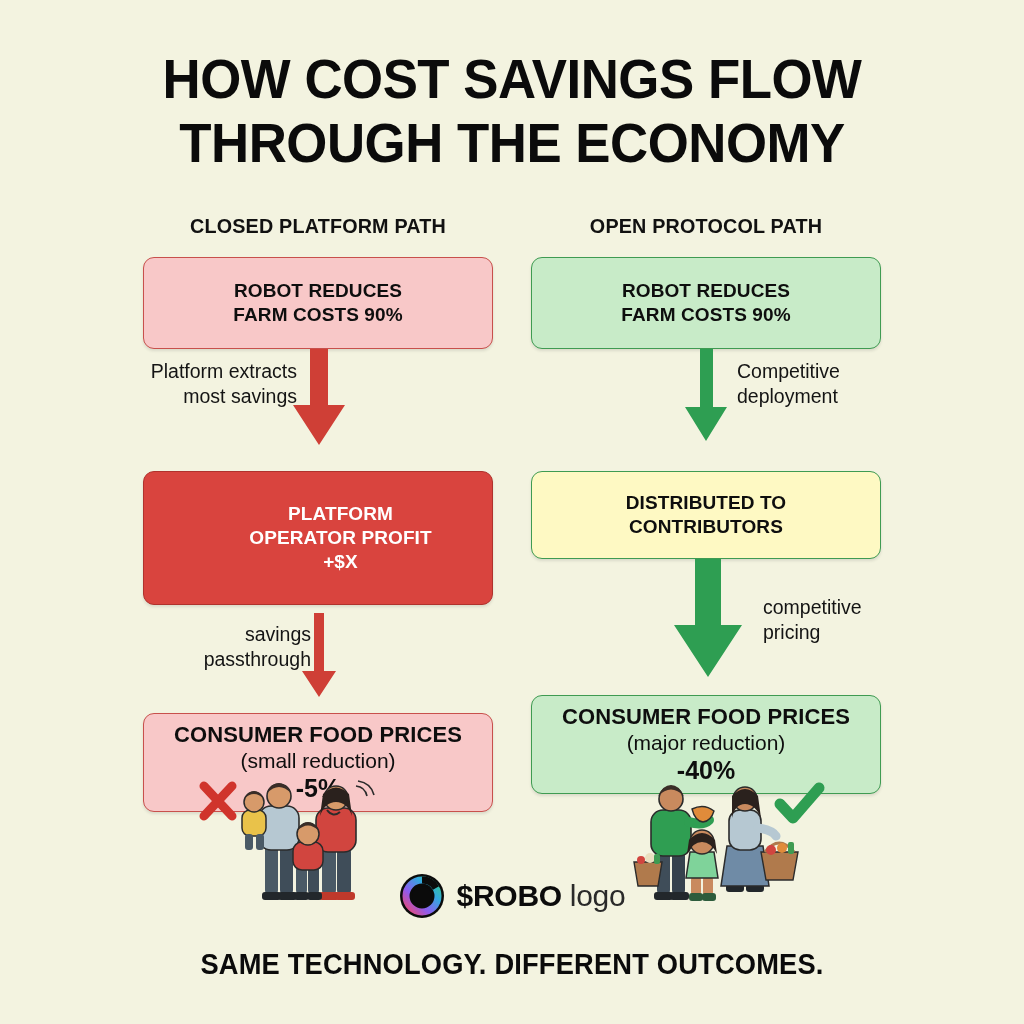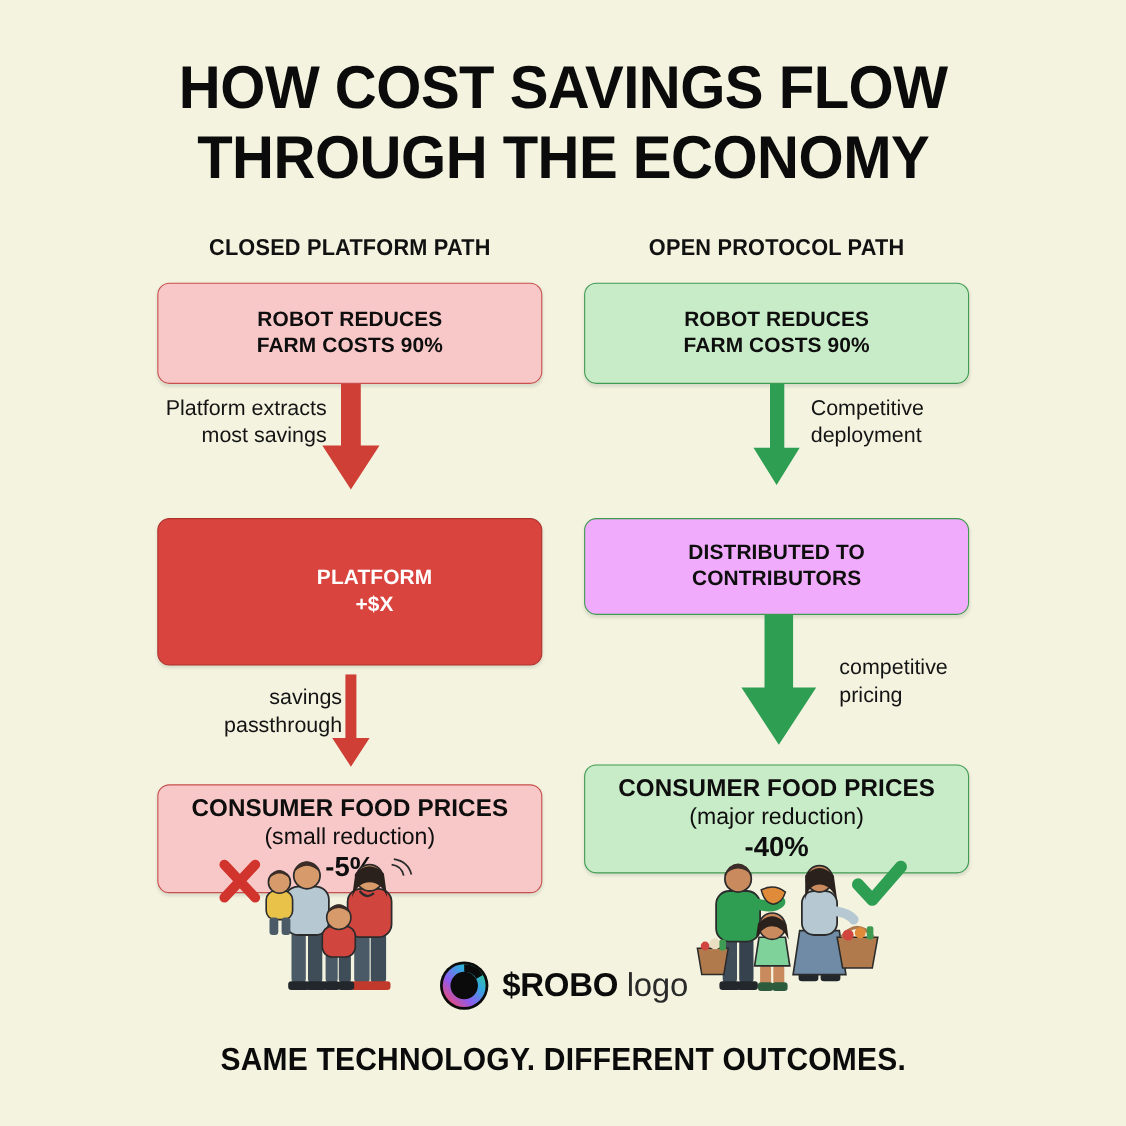--- a/index.html
+++ b/index.html
@@ -81,21 +81,21 @@
     background: #d9443e;
     border: 1.6px solid #b0322d;
     color: #ffffff;
   }
   .box-green-light {
     background: #c8ebc8;
     border: 1.6px solid #3f9b52;
     color: #0e0e0e;
   }
   .box-green-mid {
-    background: #f0abfc;
+    background: #fef9c3;
     border: 1.6px solid #3f9b52;
     color: #0e0e0e;
   }
 
   .box-top    { height: 92px; }
   .box-mid-l  { height: 134px; padding-left: 45px; }
   .box-mid-r  { height: 88px; }
   .box-bottom { height: 99px; }
 
   .box-strong {
@@ -213,20 +213,21 @@
         <span class="box-line">most savings</span>
       </div>
       <svg class="arrow" style="left:148px;" width="56" height="100" viewBox="0 0 56 100">
         <path d="M19 0 L37 0 L37 56 L54 56 L28 96 L2 56 L19 56 Z" fill="#cf3f36"></path>
       </svg>
     </div>
 
     <div class="box box-red box-mid-l">
       <div class="box-strong">
         <span class="box-line">PLATFORM</span>
+        <span class="box-line">OPERATOR PROFIT</span>
         <span class="box-line">+$X</span>
       </div>
     </div>
 
     <div class="gap gap-2-left">
       <div class="gap-label lbl-left" style="top:17px; right:182px;">
         <span class="box-line">savings</span>
         <span class="box-line">passthrough</span>
       </div>
       <svg class="arrow" style="left:157px; top:8px;" width="38" height="86" viewBox="0 0 38 86">

